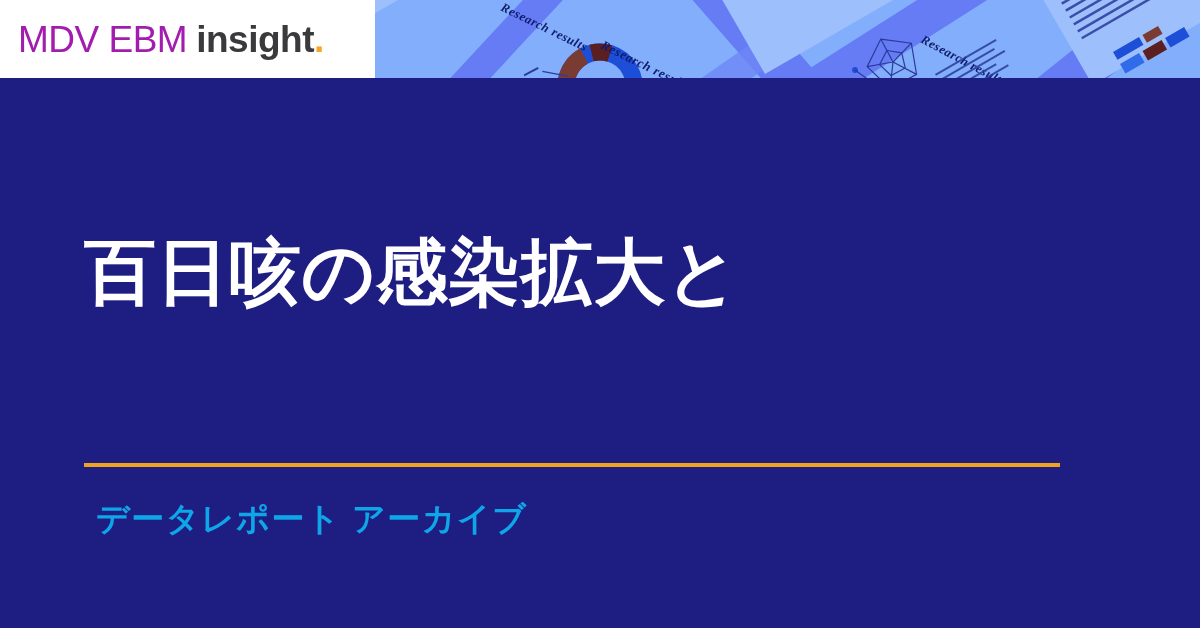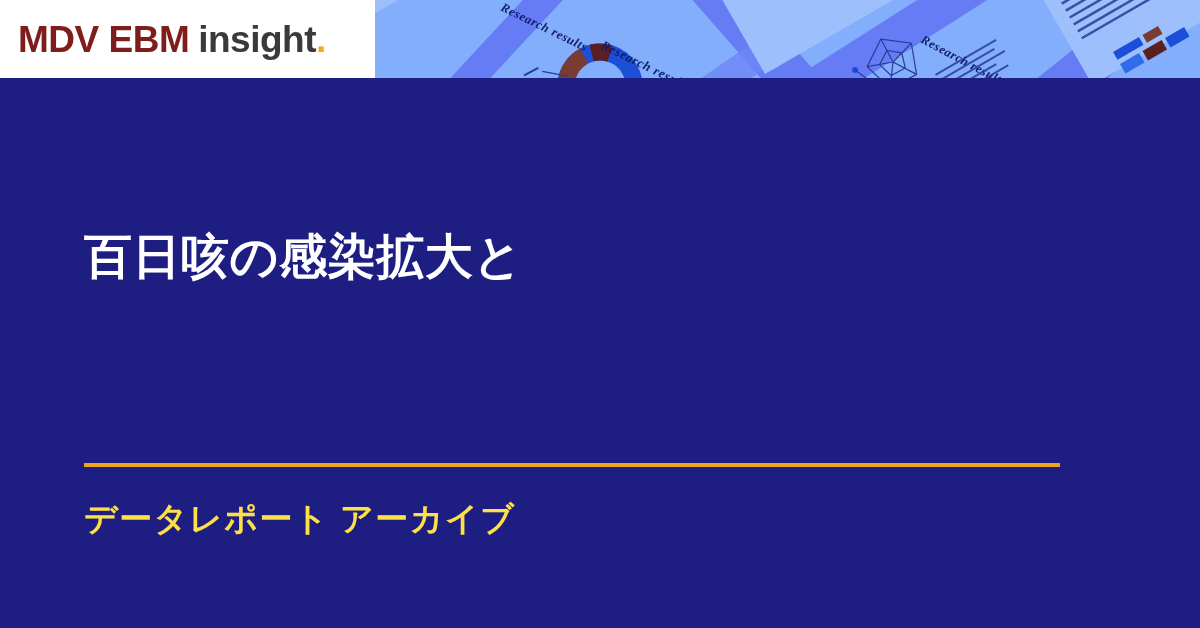--- a/index.html
+++ b/index.html
@@ -53,22 +53,22 @@
     z-index: 5;
   }
   .logo-text {
     margin-left: 18px;
     white-space: nowrap;
     line-height: 1;
     font-size: 37px;
     letter-spacing: -0.5px;
   }
   .logo-mdv {
-    color: #7f1d1d;
-    font-weight: 700;
+    color: #a21caf;
+    font-weight: 400;
   }
   .logo-insight {
     color: #3A3A3C;
     font-weight: 700;
     margin-left: 9px;
   }
   .logo-dot {
     color: #F5A623;
     font-weight: 700;
   }
@@ -85,40 +85,40 @@
 
   .title-block {
     position: absolute;
     left: 84px;
     top: 148px;
     width: 1060px;
   }
   .title-line {
     color: #ffffff;
     font-weight: 700;
-    font-size: 48px;
+    font-size: 72px;
     line-height: 1.30;
     letter-spacing: 0.5px;
     white-space: nowrap;
   }
 
   .divider {
     position: absolute;
     left: 84px;
     top: 385px;
     width: 976px;
     height: 4px;
     background: #F0A31E;
   }
 
   .subtitle {
     position: absolute;
-    left: 84px;
+    left: 96px;
     top: 420px;
-    color: #fde047;
+    color: #0ea5e9;
     font-weight: 700;
     font-size: 33px;
     letter-spacing: 1.5px;
     line-height: 1.3;
     white-space: nowrap;
   }
 </style>
 </head>
 <body>
 

